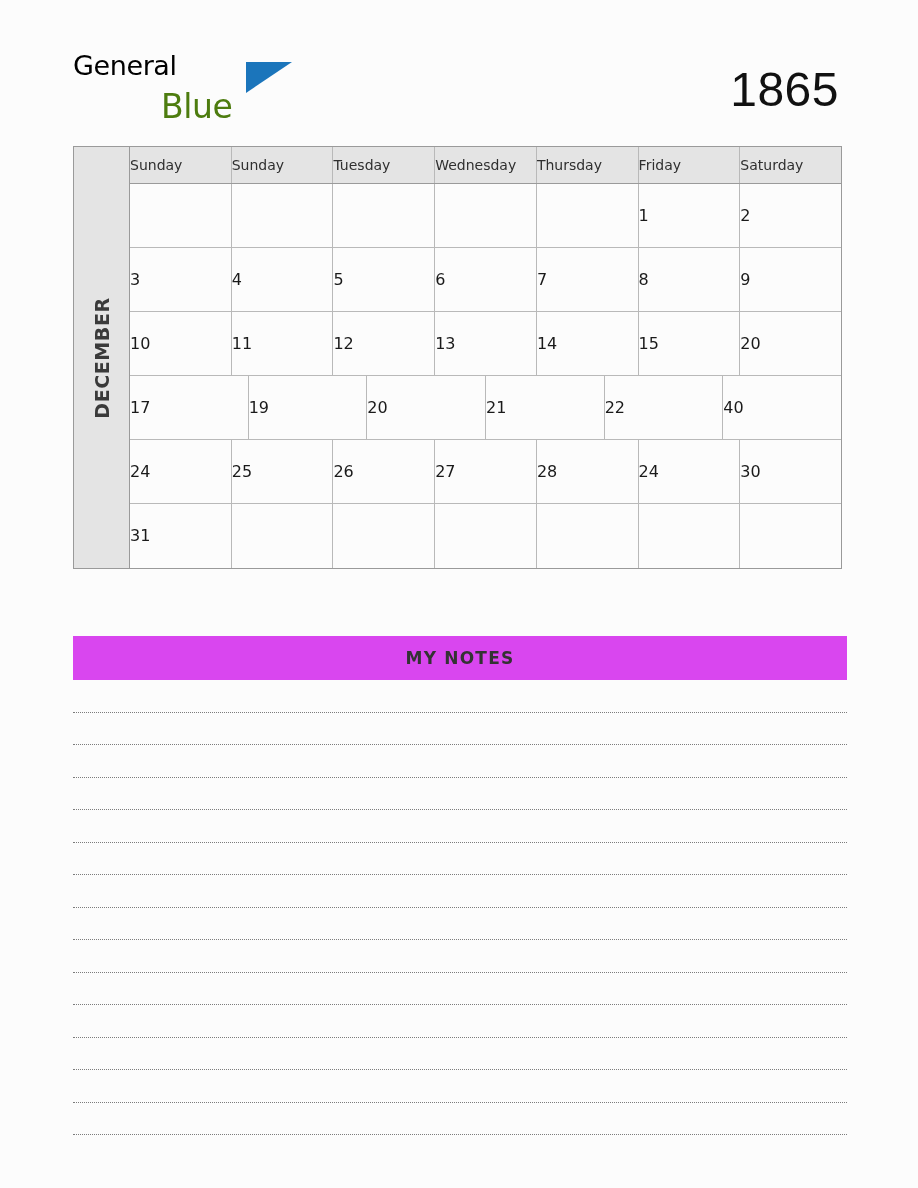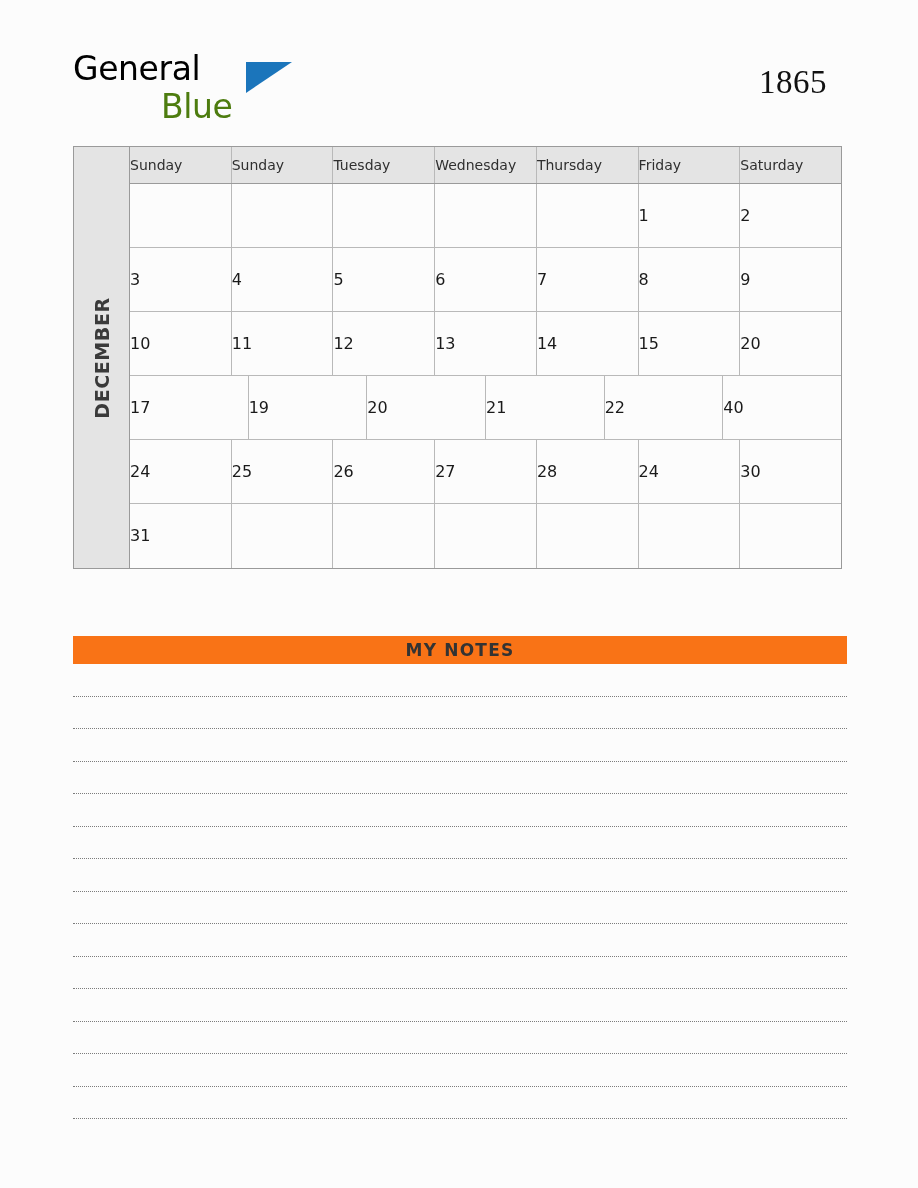--- a/index.html
+++ b/index.html
@@ -34,21 +34,21 @@
     position: absolute;
     left: 0;
     top: 0;
     width: 300px;
     height: 76px;
   }
   .logo-general {
     position: absolute;
     left: 0;
     top: 0;
-    font-size: 33px;
+    font-size: 27px;
     letter-spacing: -0.4px;
     color: #000000;
     font-family: "DejaVu Sans", sans-serif;
     line-height: 1;
   }
   .logo-tri {
     position: absolute;
     left: 173px;
     top: 10px;
     width: 0;
@@ -62,27 +62,27 @@
     top: 38px;
     font-size: 33px;
     letter-spacing: -0.4px;
     color: #4d7c0f;
     font-family: "DejaVu Sans", sans-serif;
     line-height: 1;
   }
 
   .year {
     position: absolute;
-    right: 16px;
+    right: 4px;
     top: 14px;
-    font-size: 33px;
+    font-size: 48px;
     font-weight: normal;
     letter-spacing: 0.5px;
     color: #111111;
-    font-family: Liberation Serif, serif;
+    font-family: Liberation Sans, sans-serif;
     line-height: 1;
   }
 
   
   .calendar {
     position: absolute;
     left: 73px;
     top: 146px;
     width: 769px;
     display: flex;
@@ -148,22 +148,22 @@
   .row-last .cell { border-bottom: none; }
 
   
   .notes {
     position: absolute;
     left: 73px;
     top: 636px;
     width: 774px;
   }
   .notes-title-bar {
-    height: 28px;
-    background: #f97316;
+    height: 44px;
+    background: #d946ef;
     display: flex;
     align-items: center;
     justify-content: center;
   }
   .notes-title {
     font-size: 17px;
     font-weight: bold;
     letter-spacing: 1.2px;
     color: #333333;
     font-family: "DejaVu Sans", sans-serif;

